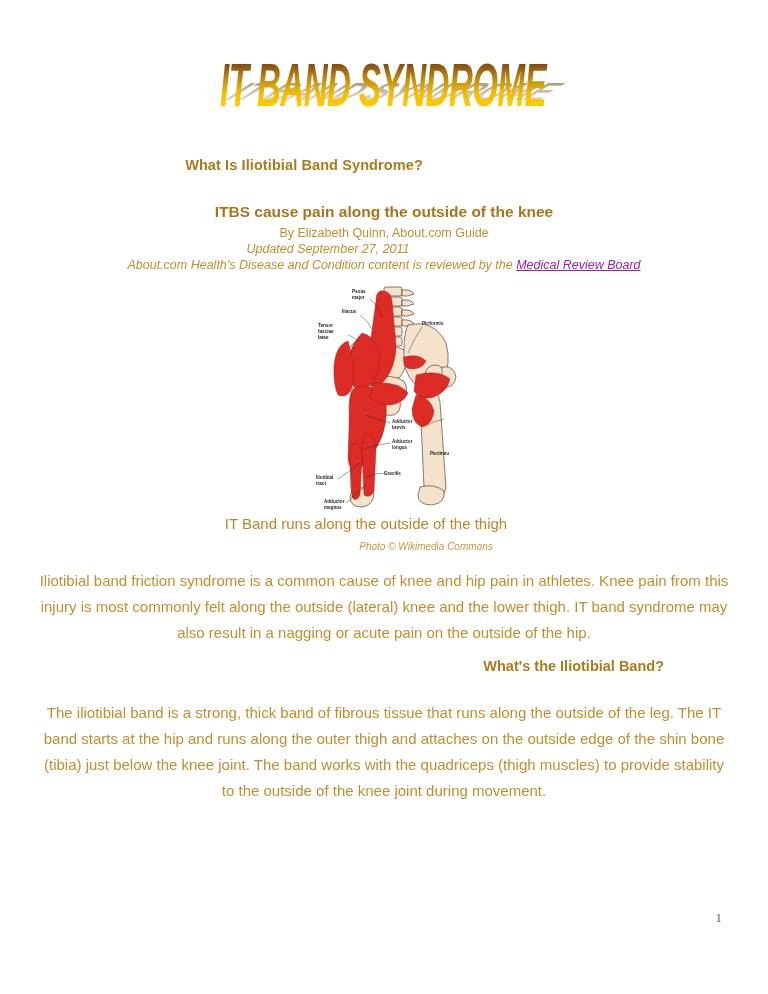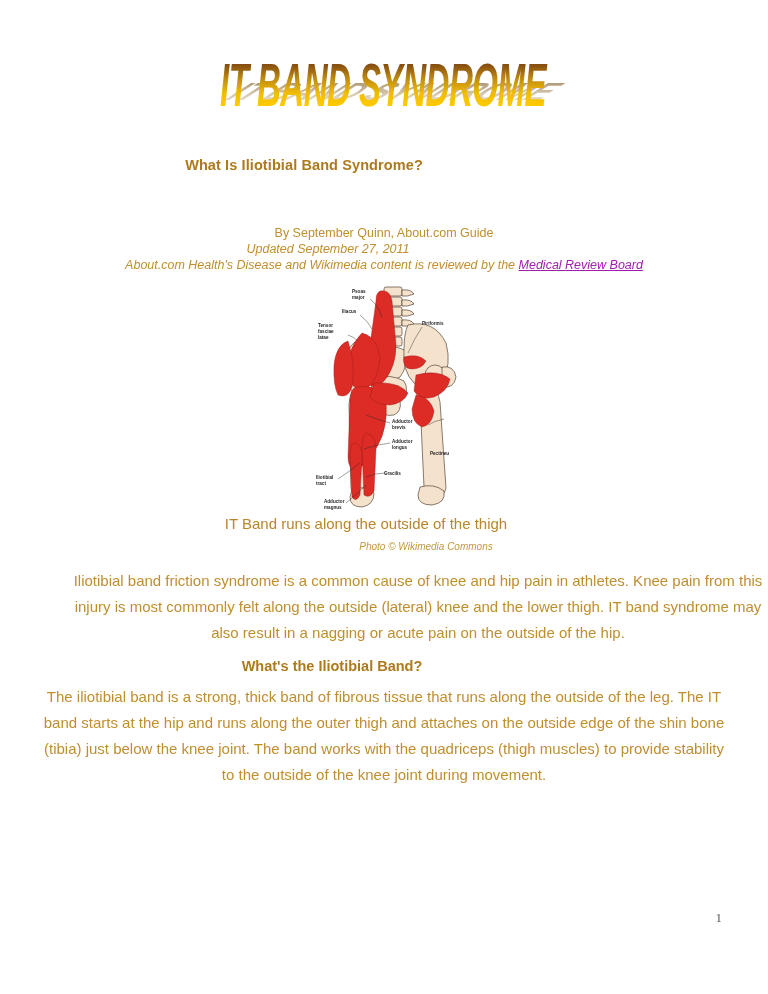--- a/index.html
+++ b/index.html
@@ -134,28 +134,28 @@
     width: 692px;
     text-align: center;
     font-size: 15px;
     line-height: 26px;
     color: #bf8f2f;
   }
   .sec-head {
     position: absolute;
     left: 0;
     width: 664px;
-    text-align: center;
+    text-align: right;
     font-size: 14.5px;
     font-weight: 700;
     color: #ad7a1c;
   }
-  #para1 { top: 568px; margin-left: 34px; }
+  #para1 { top: 568px; }
   #head2 { top: 658px; }
-  #para2 { top: 684px; }
+  #para2 { top: 700px; }
   #head3 { top: 812px; }
   #para3 { top: 852px; }
 
   .pagenum {
     position: absolute;
     right: 46px;
     top: 910px;
     font-family: "Liberation Serif", serif;
     font-size: 13px;
     color: #5a5a5a;
@@ -197,26 +197,27 @@
 
         <g>
           <text class="wa-text" x="6" y="72" fill="url(#waGrad)" textLength="326" lengthAdjust="spacingAndGlyphs">IT BAND SYNDROME</text>
         </g>
       </svg>
     </div>
   </div>
 
   <div class="title-q">What Is Iliotibial Band Syndrome?</div>
 
-
-  <div class="byline">By September Quinn, About.com Guide</div>
+  <div class="subtitle">ITBS cause pain along the outside of the knee</div>
+
+  <div class="byline">By Elizabeth Quinn, About.com Guide</div>
 
   <div class="updated">Updated September 27, 2011</div>
 
-  <div class="reviewline"><span>About.com Health's Disease and Wikimedia content is reviewed by the </span><span class="lnk">Medical Review Board</span></div>
+  <div class="reviewline"><span>About.com Health's Disease and Condition content is reviewed by the </span><span class="lnk">Medical Review Board</span></div>
 
   <div class="figure">
     <svg viewBox="0 0 158 232">
       <rect x="0" y="0" width="158" height="232" fill="#ffffff"></rect>
 
       <g stroke="#3a2a1c" stroke-width="0.6" fill="#f4e2cc">
 
         <rect x="80" y="4" width="18" height="9" rx="2"></rect>
         <rect x="80" y="14" width="18" height="9" rx="2"></rect>
         <rect x="80" y="24" width="18" height="9" rx="2"></rect>

